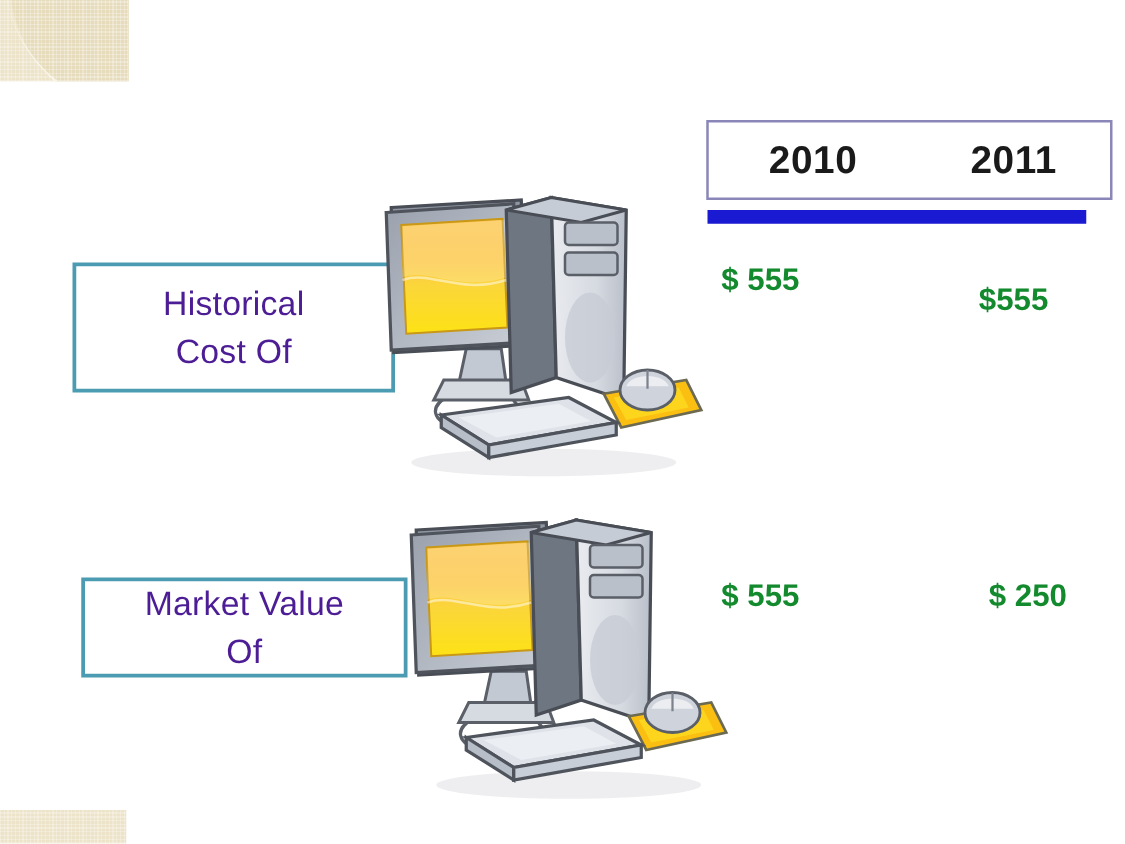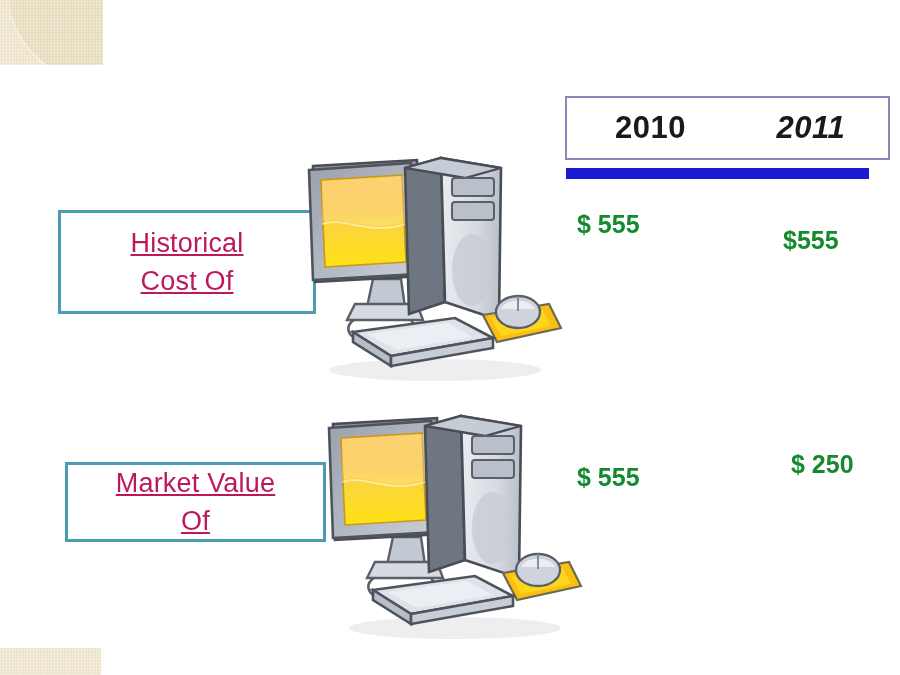--- a/index.html
+++ b/index.html
@@ -77,60 +77,59 @@
     align-items: center;
   }
   .year-cell {
     font-size: 31px;
     font-weight: bold;
     color: #1a1a1a;
     letter-spacing: .5px;
     text-align: center;
   }
   .year-cell.y1 { width: 52%; }
-  .year-cell.y2 { width: 48%; font-style: italic; }
+  .year-cell.y2 { width: 48%; }
   .year-bar {
     position: absolute;
     left: 566px; top: 168px;
     width: 303px; height: 11px;
     background: #1a1ad2;
   }
 
   
   .label-box {
     position: absolute;
     border: 3px solid #4b9cb2;
     background: #ffffff;
     box-sizing: border-box;
     display: flex;
     flex-direction: column;
     align-items: center;
     justify-content: center;
     font-size: 27px;
-    color: #be185d;
+    color: #4c1d95;
     line-height: 1.42;
     text-align: center;
     letter-spacing: .2px;
-    text-decoration: underline;
   }
   #label-box-1 { left: 58px; top: 210px; width: 258px; height: 104px; }
   #label-box-2 { left: 65px; top: 462px; width: 261px; height: 80px; }
 
   
   .money {
     position: absolute;
     font-size: 25px;
     font-weight: bold;
     color: #138a2d;
     white-space: pre;
   }
   #money-r1c1 { left: 577px; top: 210px; }
   #money-r1c2 { left: 783px; top: 226px; }
   #money-r2c1 { left: 577px; top: 463px; }
-  #money-r2c2 { left: 791px; top: 450px; }
+  #money-r2c2 { left: 791px; top: 463px; }
 
   
   .computer {
     position: absolute;
     width: 260px;
     height: 235px;
   }
   #computer-1 { left: 305px; top: 152px; }
   #computer-2 { left: 325px; top: 410px; }
 </style>

